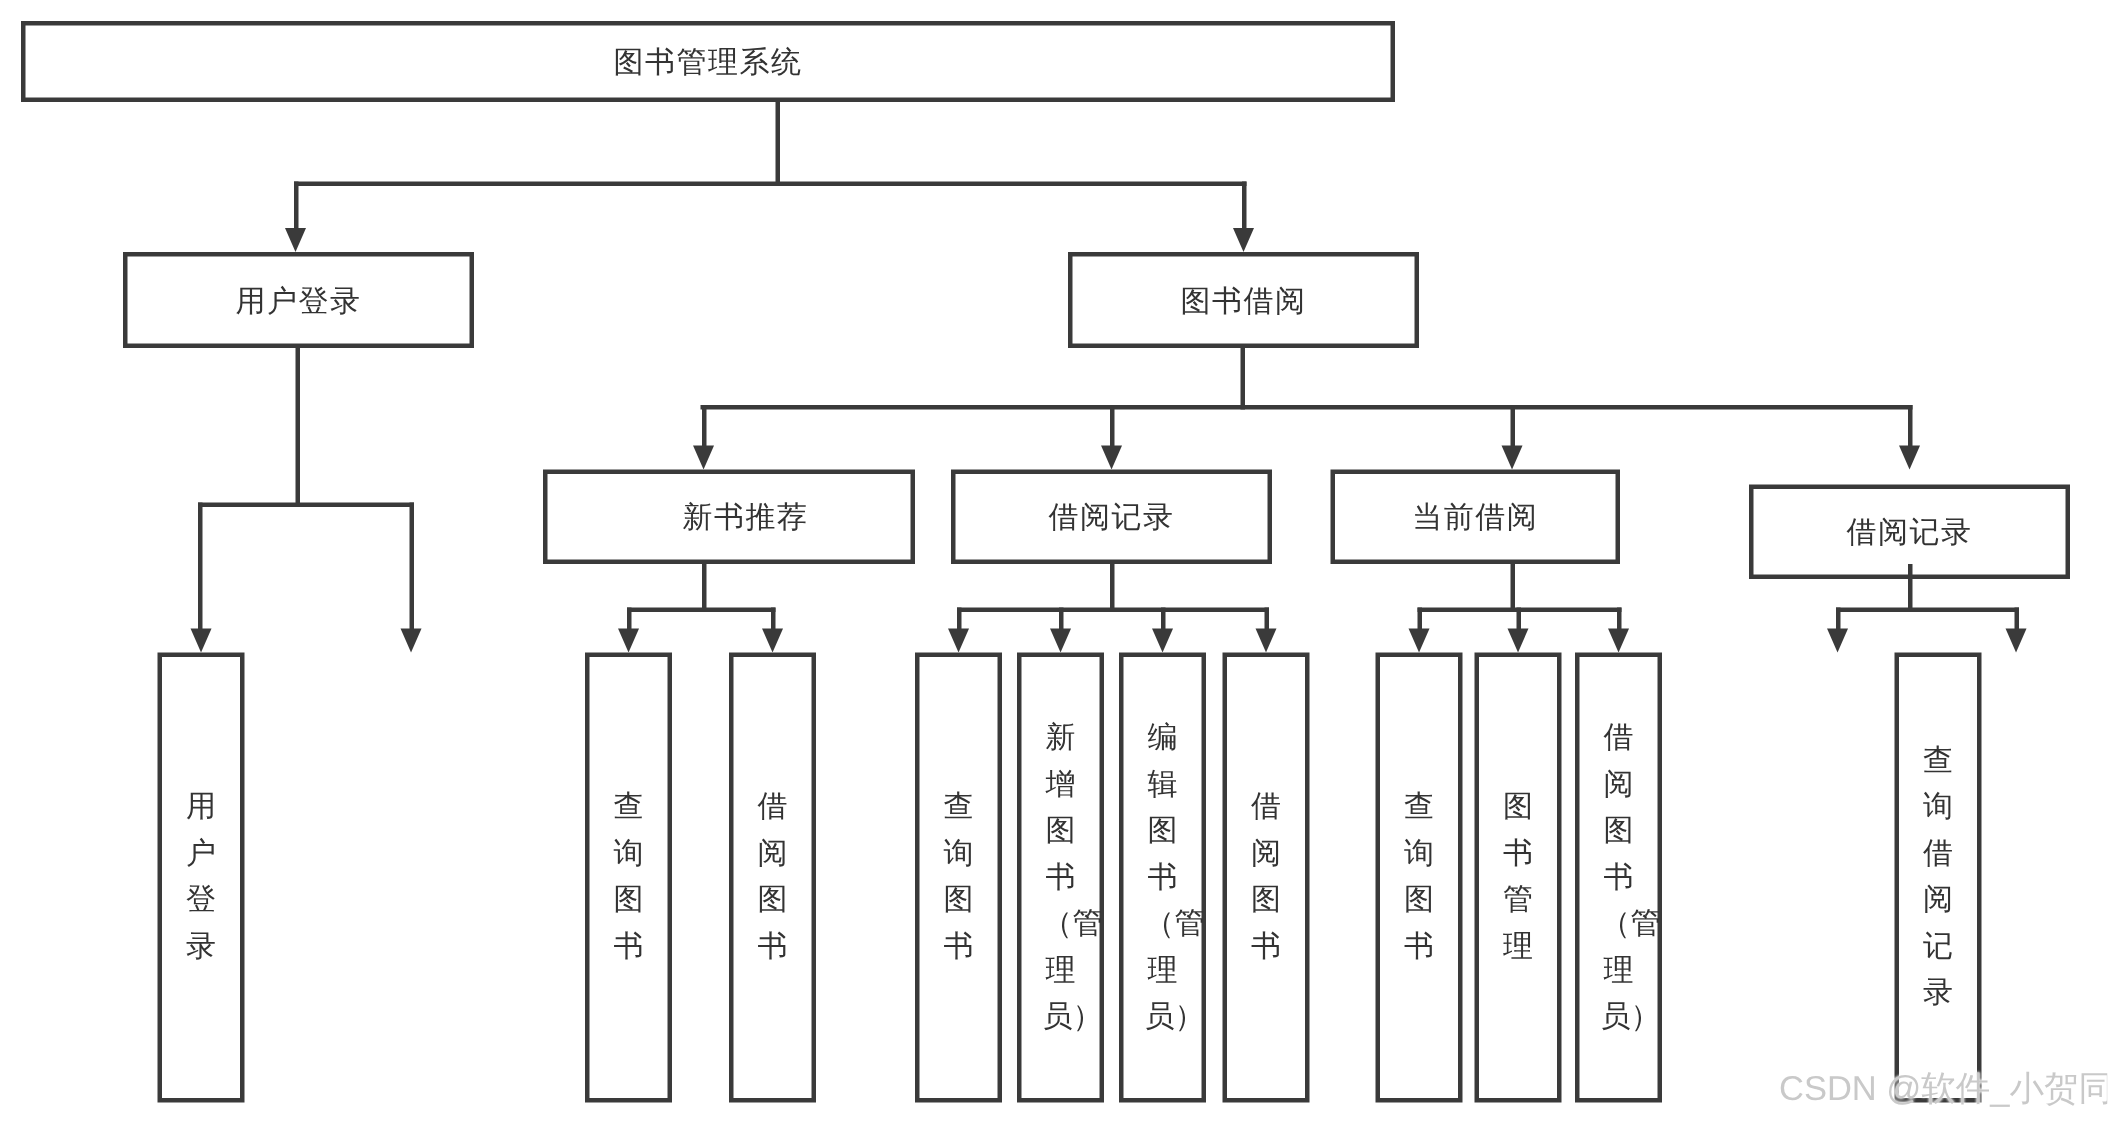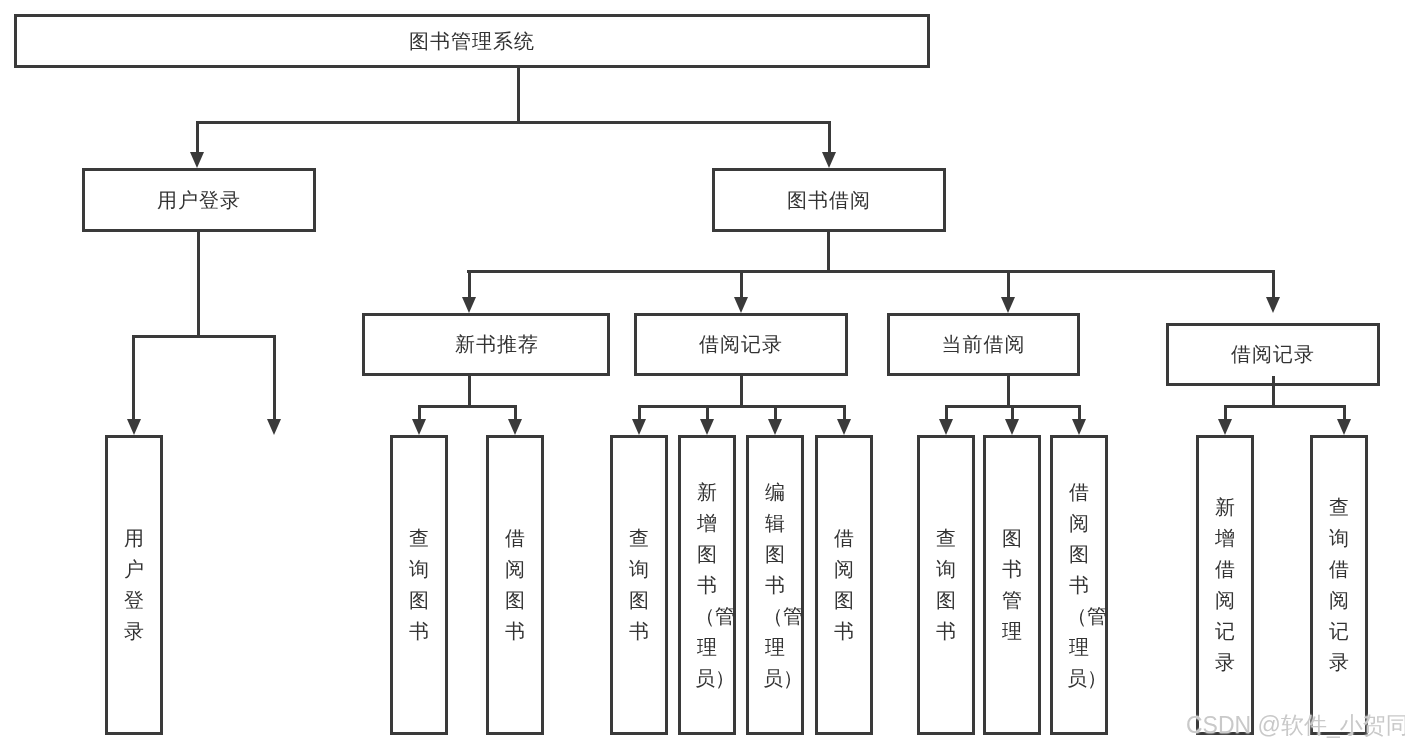--- a/index.html
+++ b/index.html
@@ -177,22 +177,19 @@
   <div class="node leaf" style="left:917px;">
     <span class="vtext">查询图书</span>
   </div>
   <div class="node leaf" style="left:983px;">
     <span class="vtext">图书管理</span>
   </div>
   <div class="node leaf" style="left:1050px;">
     <span class="vtext">借阅图书（管理员）</span>
   </div>
 
-  <div class="node leaf" style="left:1196px;">
-    <span class="vtext">新增借阅记录</span>
-  </div>
-  <div class="node leaf" style="left:1310px;justify-content:center;">
+  <div class="node leaf" style="left:1263px;justify-content:center;">
     <span class="vtext">查询借阅记录</span>
   </div>
 
   <div class="watermark">CSDN @软件_小贺同学</div>
 
 </div>
 
 </body></html>

